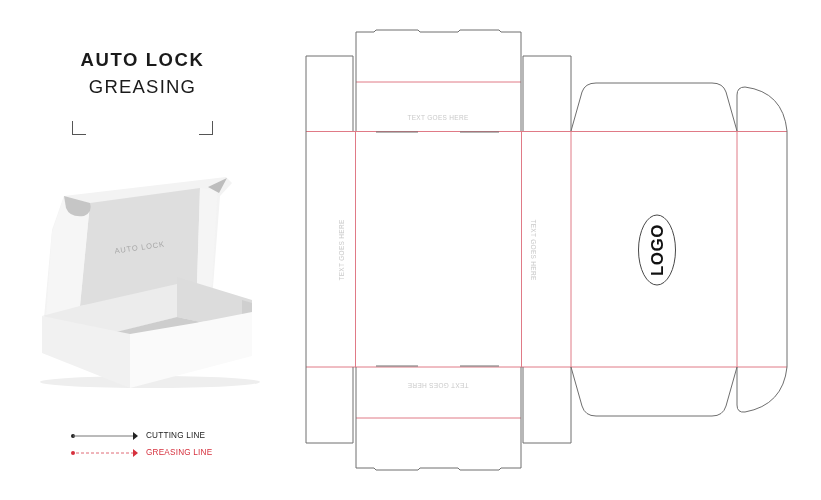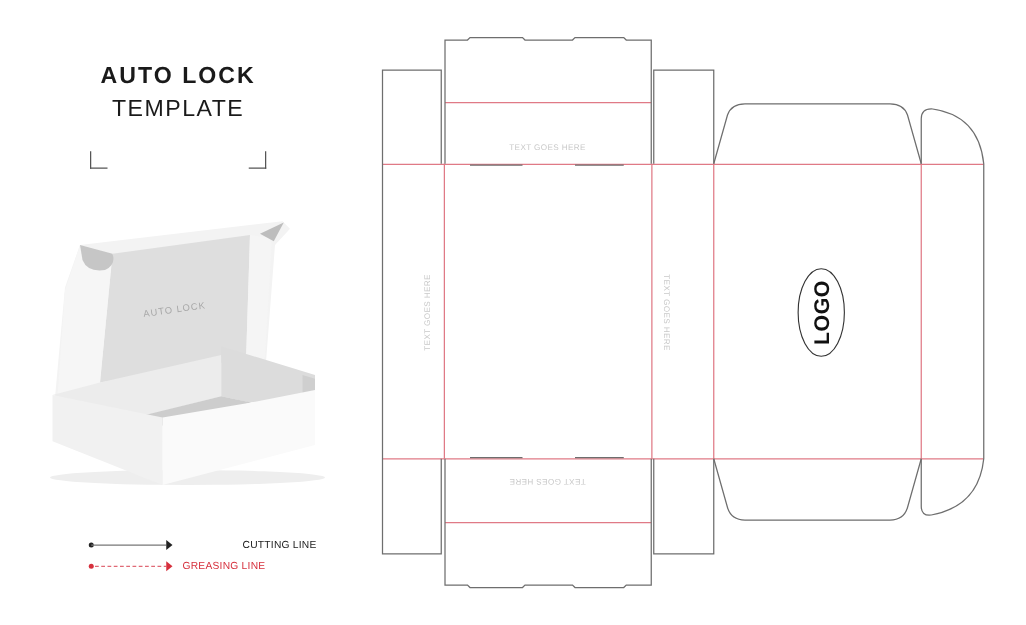--- a/index.html
+++ b/index.html
@@ -7,29 +7,29 @@
   .title-block { position: absolute; left: 60px; top: 46px; width: 165px; text-align: center; color: #1a1a1a; }
   .title-line { display: block; font-size: 18.5px; letter-spacing: 1.2px; line-height: 27px; }
   .title-line.bold { font-weight: bold; letter-spacing: 1.6px; }
   .bracket { position: absolute; width: 13px; height: 13px; border-bottom: 1px solid #555; top: 121px; }
   .bracket.left { left: 72px; border-left: 1px solid #555; }
   .bracket.right { left: 199px; border-right: 1px solid #555; }
   svg { position: absolute; left: 0; top: 0; }
   .legend { position: absolute; left: 70px; top: 428px; width: 200px; }
   .legend-row { position: relative; height: 17px; }
   .legend-label { position: absolute; left: 76px; top: 3px; font-size: 8.2px; letter-spacing: 0.2px; }
-  .legend-label.cut { color: #222; margin-left: 48px; }
+  .legend-label.cut { color: #222; }
   .legend-label.crease { color: #d6303d; }
 </style>
 </head>
 <body>
 
 <div class="title-block">
   <span class="title-line bold">AUTO LOCK</span>
-  <span class="title-line">TEMPLATE</span>
+  <span class="title-line">GREASING</span>
 </div>
 <div class="bracket left"></div>
 <div class="bracket right"></div>
 
 <svg width="821" height="500" viewBox="0 0 821 500">
 
   <ellipse cx="150" cy="382" rx="110" ry="6" fill="#eeeeee"></ellipse>
 
   <polygon points="64,196 226,177 232,183 220,196 212,300 200,318 44,318 52,230" fill="#f3f3f3"></polygon>
 

